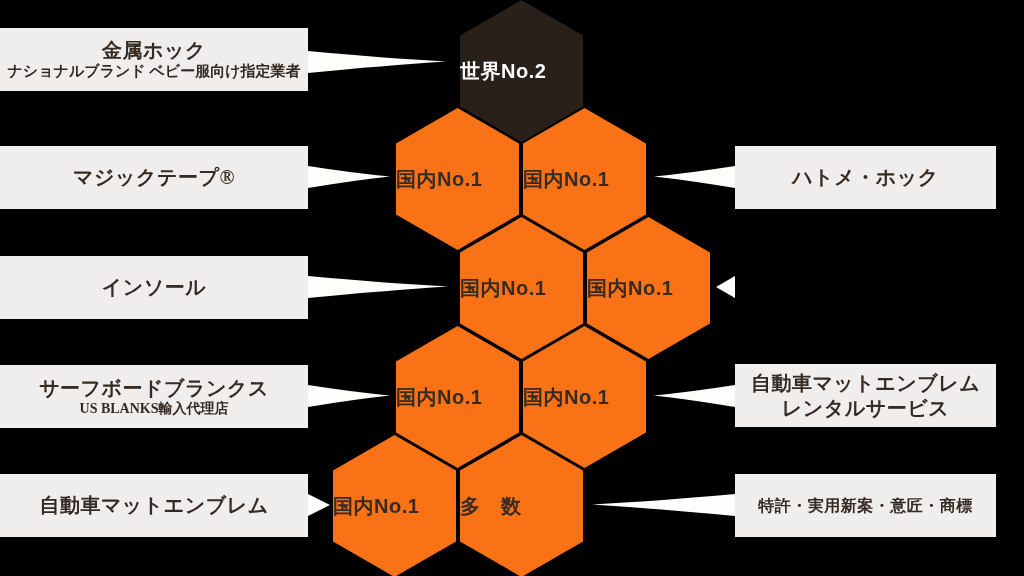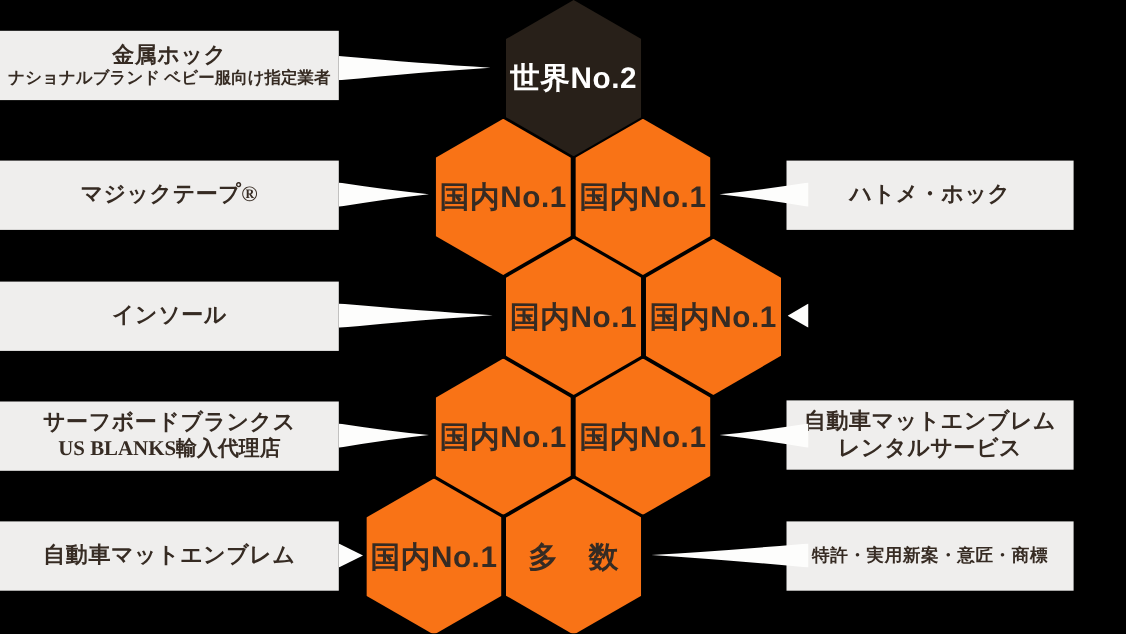--- a/index.html
+++ b/index.html
@@ -8,30 +8,30 @@
     background:#000000;
     font-family:"Liberation Sans","DejaVu Sans",sans-serif;
     font-weight:bold;
   }
   .label-box {
     position:absolute; background:#efeeed; color:#362b23;
     display:flex; flex-direction:column; align-items:center; justify-content:center;
     text-align:center;
   }
   .label-box.left  { left:0;     width:308px; height:63px;font-family:Liberation Serif, serif; }
-  .label-box.right { left:715px; width:261px; height:63px; }
+  .label-box.right { left:735px; width:261px; height:63px; }
   .label-title { font-size:20px; line-height:1.22; letter-spacing:0.5px; white-space:nowrap; }
   .label-title.narrow { font-size:16px; }
   .label-sub   { font-size:15px; line-height:1.25; white-space:nowrap; }
-  .label-sub.small { font-size:19px; }
+  .label-sub.small { font-size:14px; }
   .hex {
     position:absolute; width:123px; height:142px;
     clip-path:polygon(50% 0,100% 25%,100% 75%,50% 100%,0 75%,0 25%);
-    display:flex; align-items:center; justify-content:center;
-    font-size:27px; letter-spacing:0.5px; white-space:nowrap;
+    display:flex; align-items:center; justify-content:flex-start;
+    font-size:20px; letter-spacing:0.5px; white-space:nowrap;
   }
   .hex.gray { background:#f97316; color:#362b23; }
   .hex.dark { background:#282019; color:#ffffff; }
   .arrow { position:absolute; display:block; }
   .arrow path, .arrow polygon { fill:#fdfdfc; }
 </style>
 </head>
 <body>
 
 <div class="stage">

